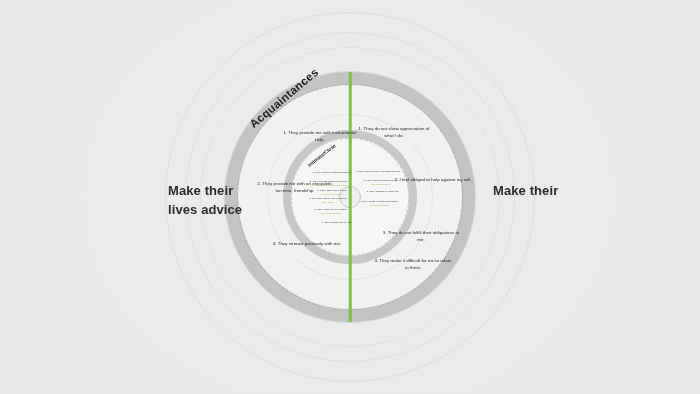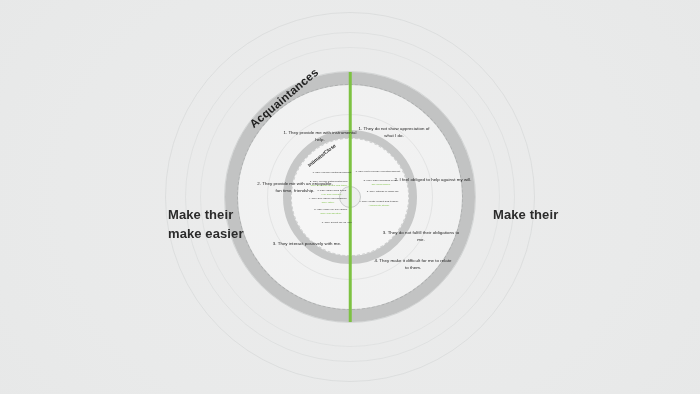--- a/index.html
+++ b/index.html
@@ -84,21 +84,20 @@
   }
 
   
   .side-heading {
     position: absolute;
     font-size: 13px;
     font-weight: bold;
     color: #2b2b2b;
     line-height: 1.45;
     letter-spacing: 0.1px;
-    margin-top: 24px;
   }
   .heading-left  { left: 168px; top: 182px; text-align: left; }
   .heading-right { left: 493px; top: 182px; text-align: left; }
 
   
   .ring-title-outer {
     position: absolute;
     left: 255px; top: 118px;
     font-size: 11.5px;
     font-weight: bold;
@@ -180,21 +179,21 @@
 
   <div class="center-circle"></div>
 
   <div class="divider"></div>
 
   <div class="ring-title-outer">Acquaintances</div>
   <div class="ring-title-inner">Intimate/Close</div>
 
   <div class="side-heading heading-left">
     <div>Make their</div>
-    <div>make easier</div>
+    <div>lives advice</div>
   </div>
   <div class="side-heading heading-right">
     <div>Make their</div>
   </div>
 
   <div class="stmt s-l1">
     <span>1.</span>
     <span>They provide me with instrumental help.</span>
   </div>
   <div class="stmt s-l2">

